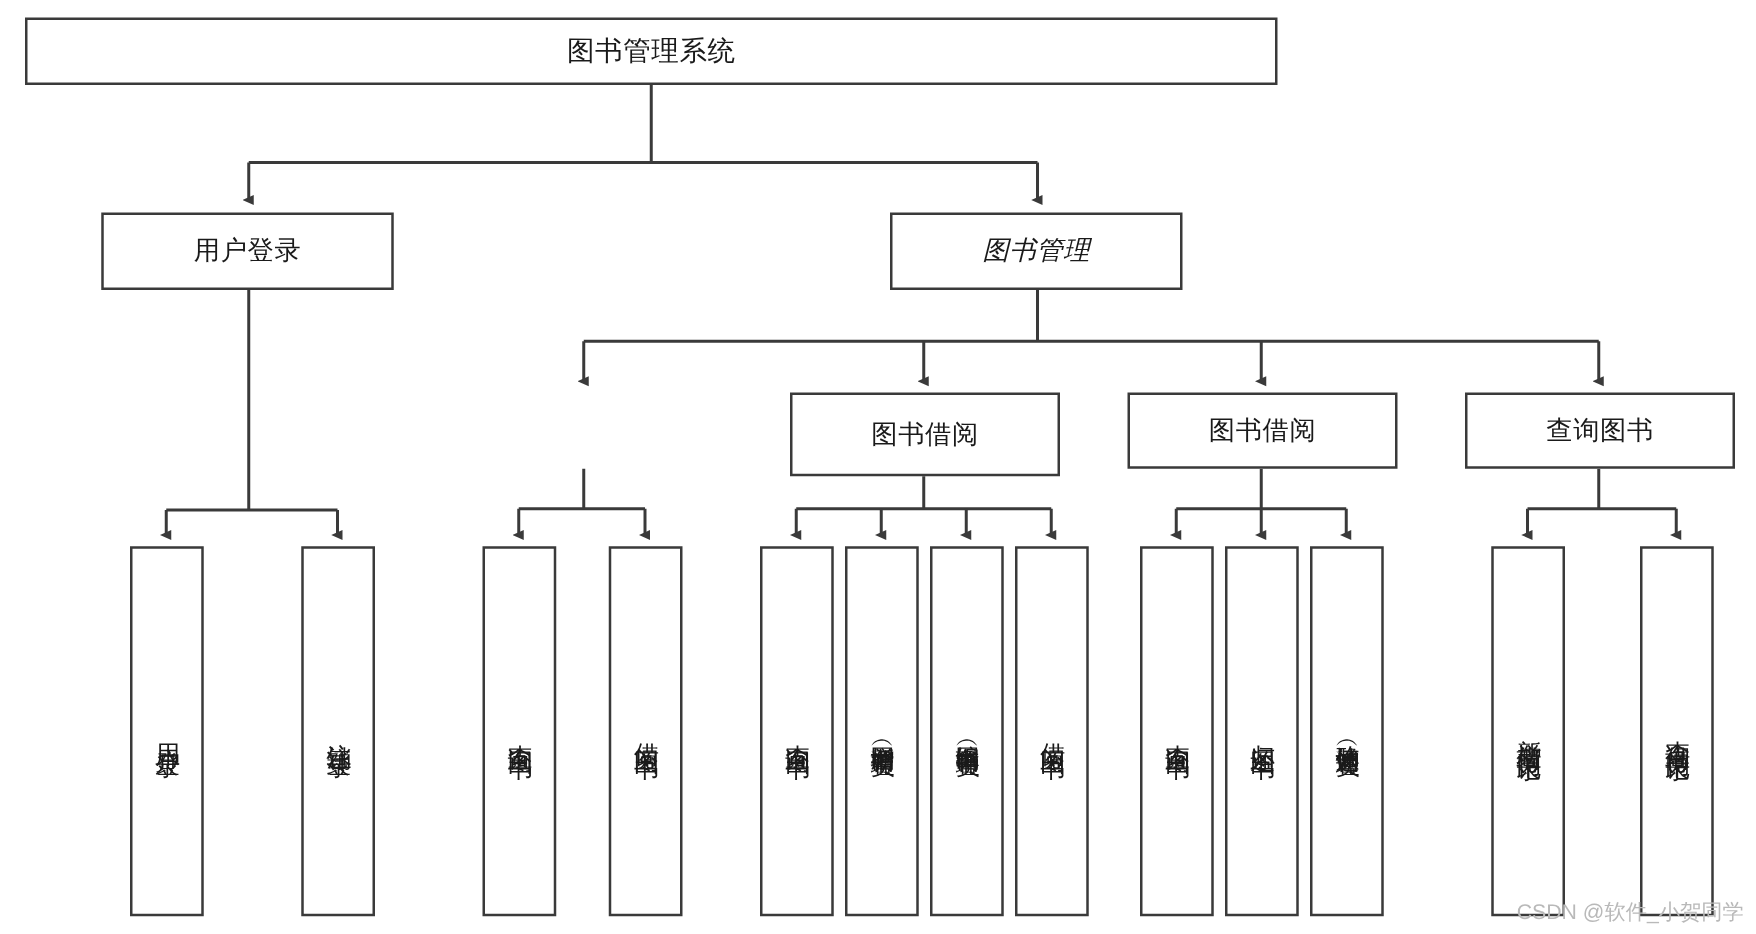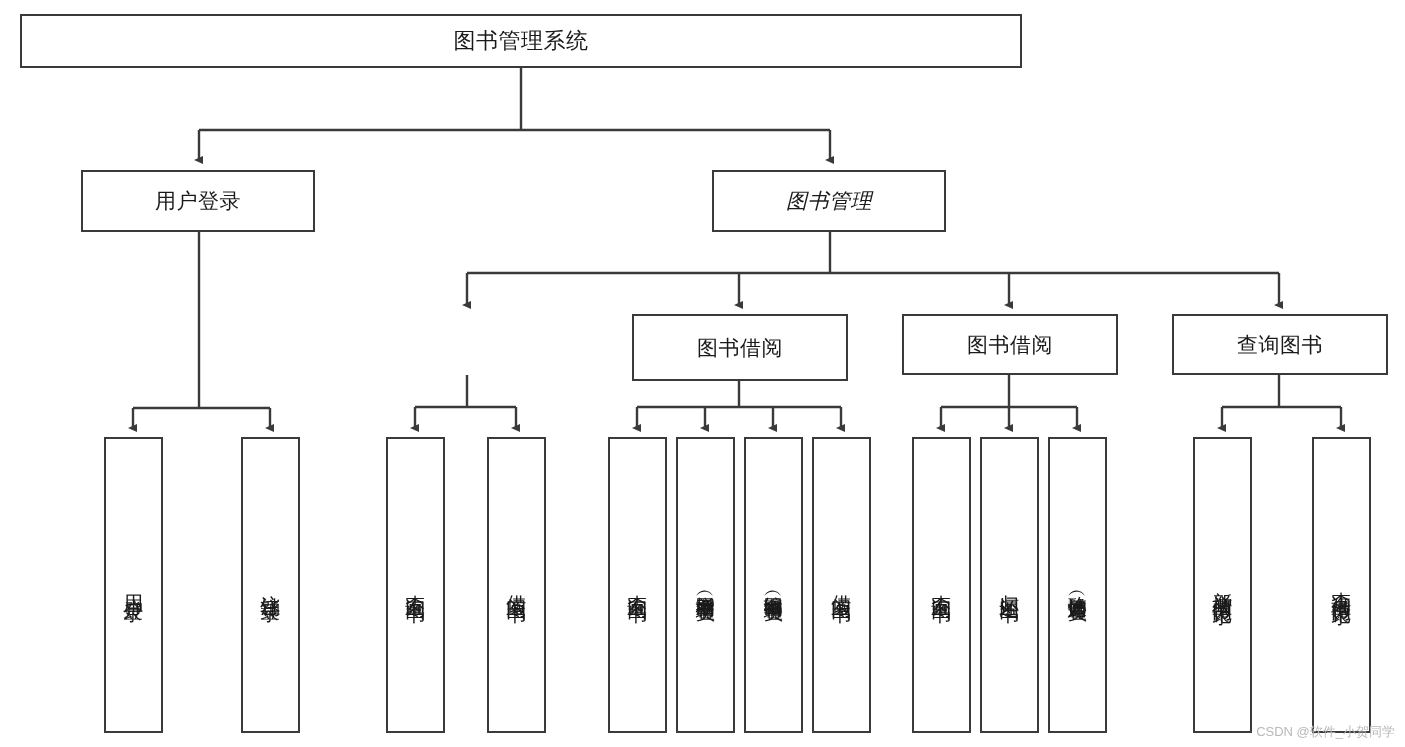--- a/index.html
+++ b/index.html
@@ -61,21 +61,21 @@
     white-space: nowrap;
   }
   .node.vert.tall .label {
     font-size: 19px;
     letter-spacing: 1px;
   }
   .watermark {
     position: absolute;
     right: 10px;
     bottom: 6px;
-    font-size: 13px;
+    font-size: 17px;
     color: #b9b9b9;
     z-index: 5;
     white-space: nowrap;
     font-family: "Liberation Sans", "DejaVu Sans", sans-serif;
   }
 </style>
 </head>
 <body>
 
 <div id="canvas">

